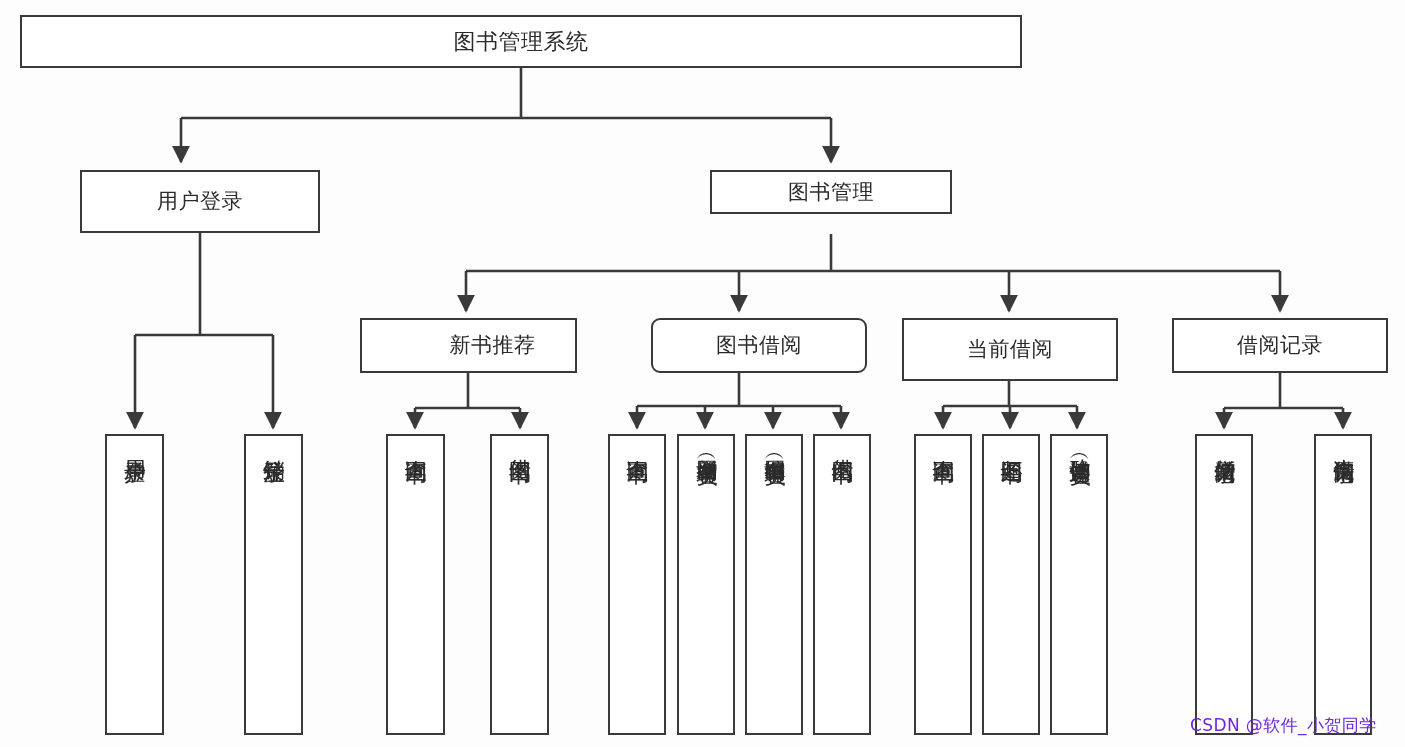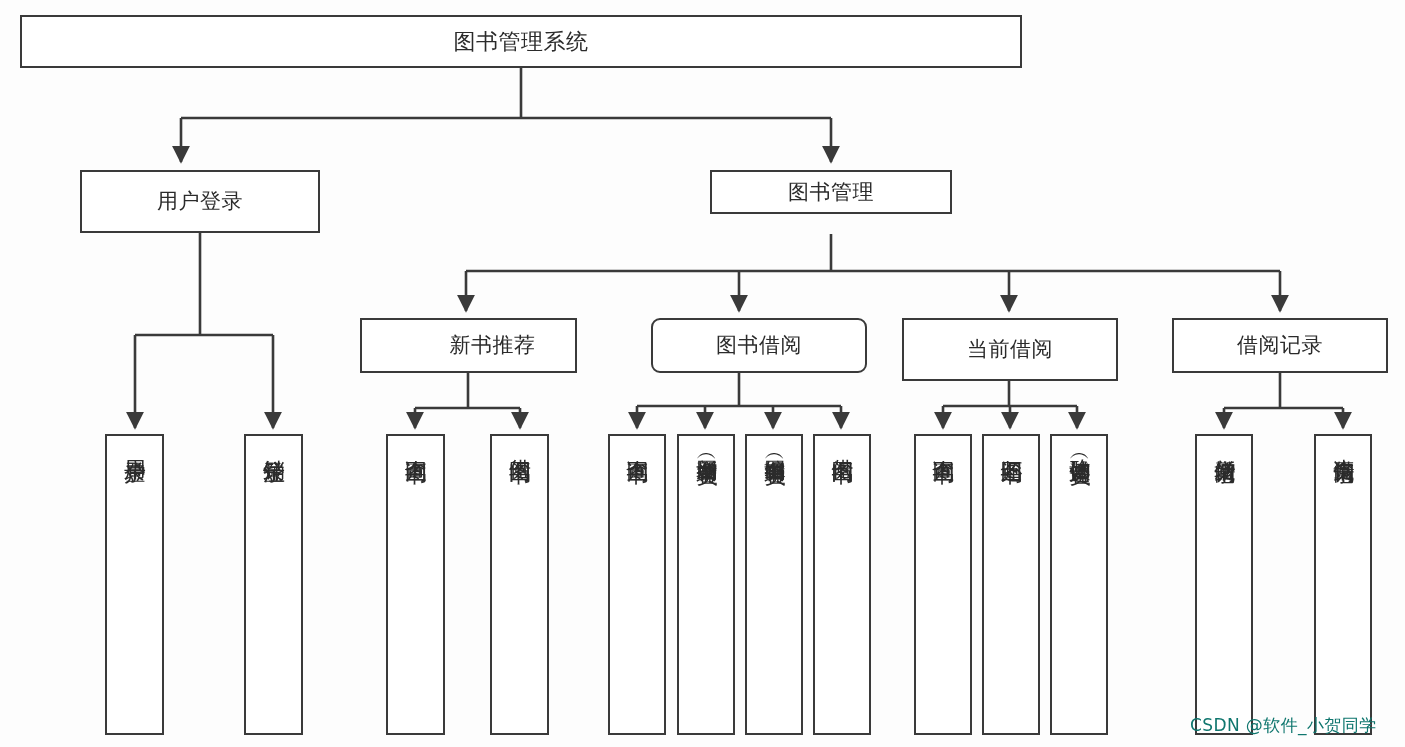--- a/index.html
+++ b/index.html
@@ -59,21 +59,21 @@
     white-space: nowrap;
   }
   .node.vert.tall .label {
     font-size: 21px;
   }
   .watermark {
     position: absolute;
     left: 1190px;
     top: 714px;
     font-size: 17px;
-    color: #0f766e;
+    color: #6d28d9;
     white-space: nowrap;
     font-family: "DejaVu Sans", "Liberation Sans", sans-serif;
     letter-spacing: 0.4px;
   }
 </style>
 </head>
 <body>
 
 <div id="canvas">
 

